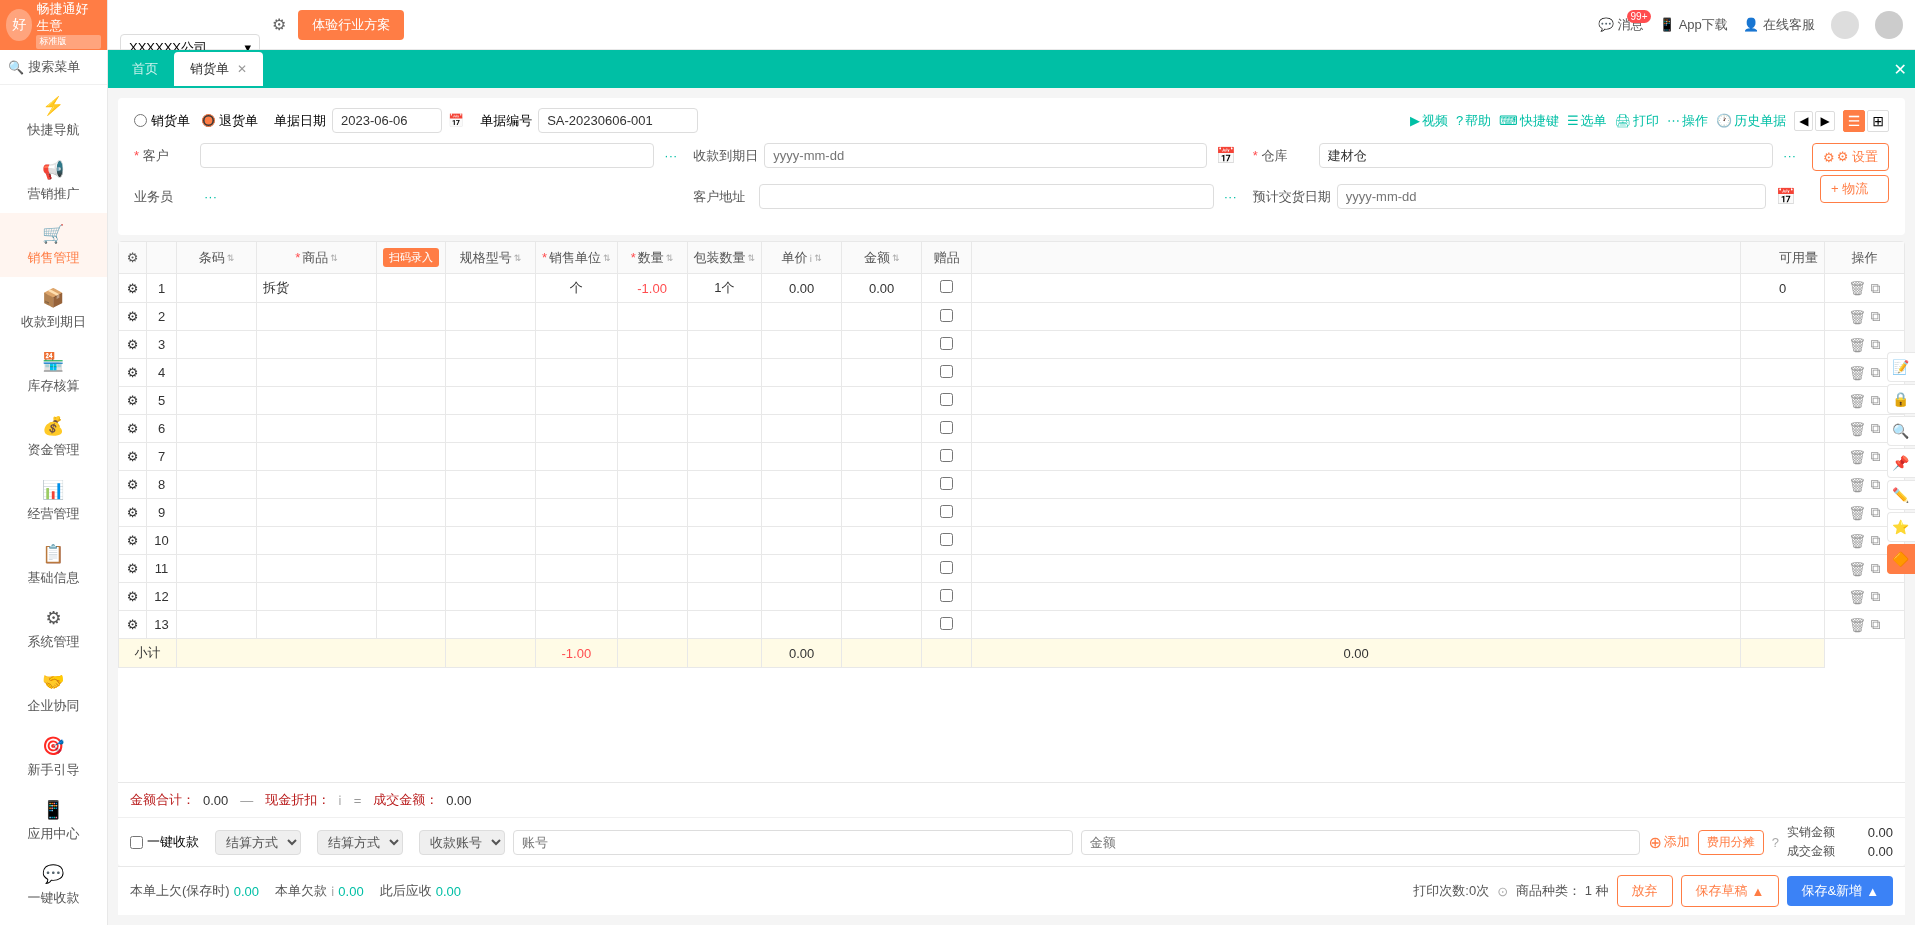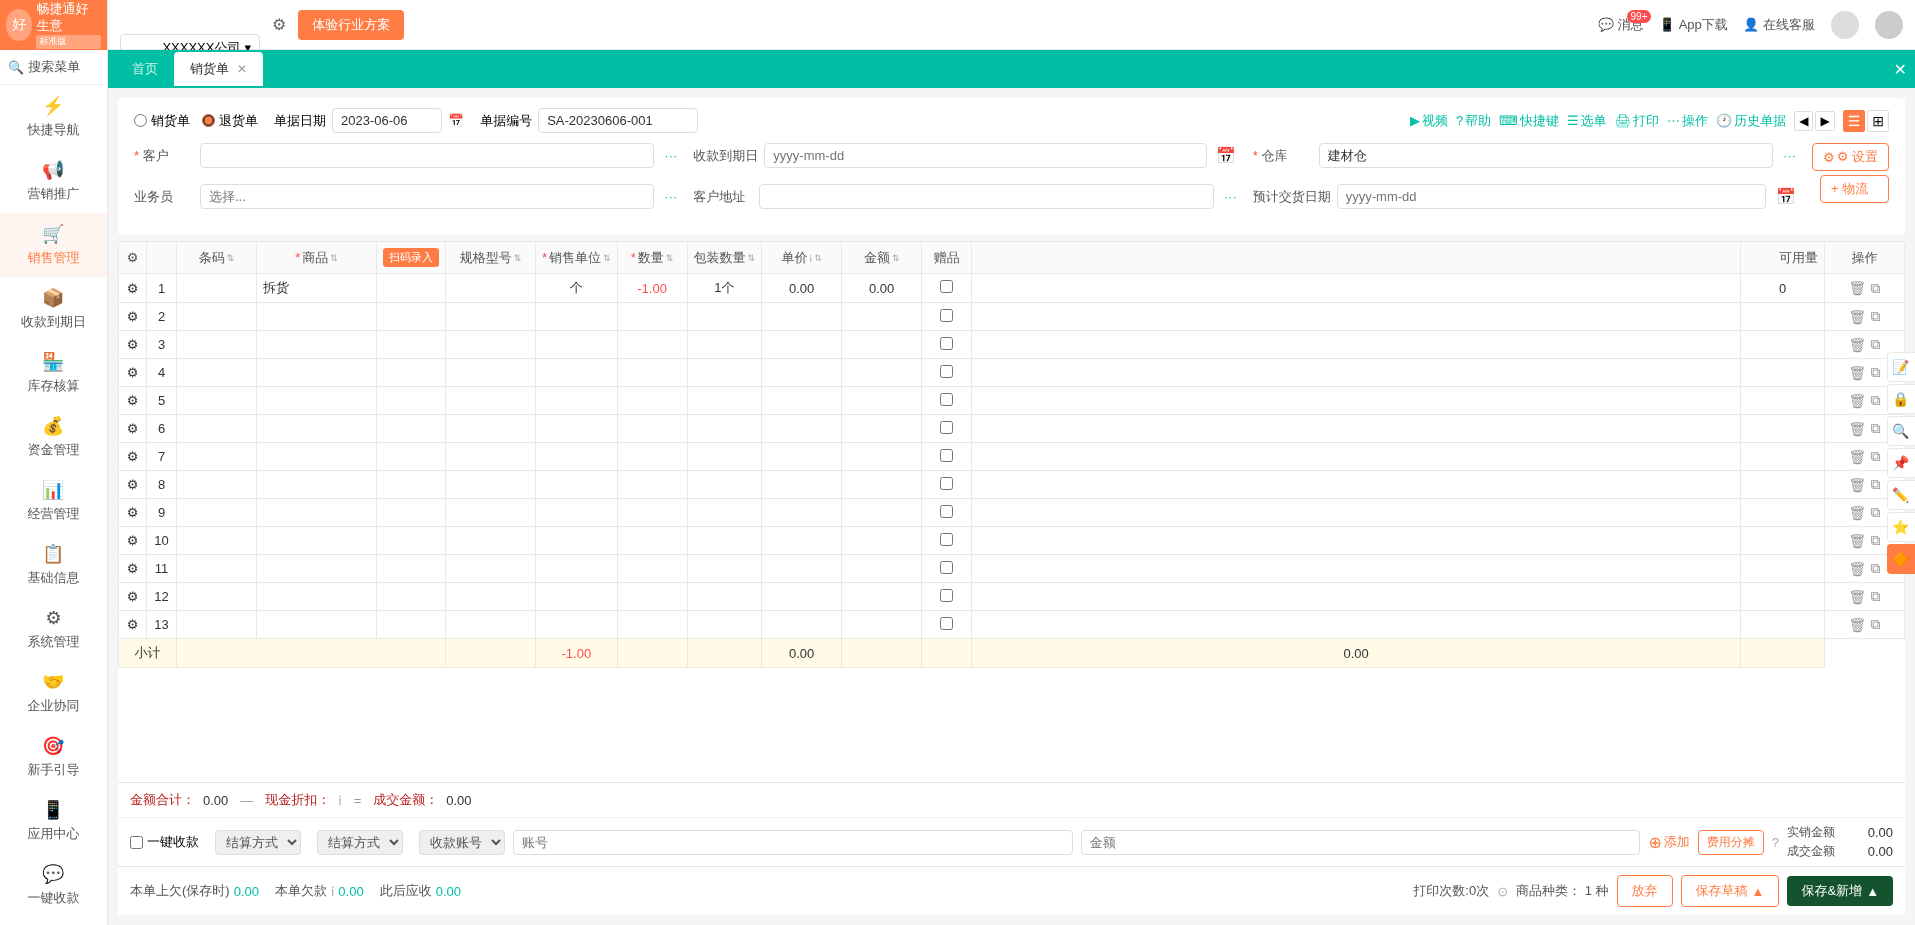--- a/index.html
+++ b/index.html
@@ -14,21 +14,21 @@
     .sidebar-search { display: flex; align-items: center; gap: 4px; padding: 8px 8px; cursor: pointer; color: #555; border-bottom: 1px solid #f0f0f0; }
     .sidebar-item { display: flex; flex-direction: column; align-items: center; padding: 10px 4px; cursor: pointer; color: #555; gap: 4px; font-size: 12px; }
     .sidebar-item.active { background: #fff5f0; color: #ff7d45; }
     .sidebar-item .icon { font-size: 18px; }
 
     
     .main { flex: 1; display: flex; flex-direction: column; overflow: hidden; }
 
     
     .topbar { height: 50px; background: white; display: flex; align-items: center; padding: 0 12px; border-bottom: 1px solid #e8e8e8; gap: 8px; }
-    .company-select { display: flex; align-items: center; gap: 4px; border: 1px solid #ddd; border-radius: 4px; padding: 4px 8px; cursor: pointer; min-width: 140px; justify-content: flex-end; margin-top: 46px; }
+    .company-select { display: flex; align-items: center; gap: 4px; border: 1px solid #ddd; border-radius: 4px; padding: 4px 8px; cursor: pointer; min-width: 140px; justify-content: space-between; margin-top: 46px; }
     .gear-btn { border: none; background: none; cursor: pointer; color: #666; font-size: 16px; padding: 4px; }
     .trial-btn { background: #ff7d45; color: white; border: none; border-radius: 4px; padding: 6px 14px; cursor: pointer; font-size: 13px; }
     .topbar-right { margin-left: auto; display: flex; align-items: center; gap: 16px; color: #555; }
     .topbar-right .icon-badge { position: relative; cursor: pointer; }
     .badge { position: absolute; top: -6px; right: -8px; background: #ff4d4f; color: white; font-size: 10px; border-radius: 8px; padding: 1px 4px; }
     .topbar-right span { cursor: pointer; display: flex; align-items: center; gap: 3px; }
     .avatar { width: 28px; height: 28px; border-radius: 50%; background: #ddd; }
 
     
     .tabbar { background: #00bfa5; display: flex; align-items: center; height: 38px; padding: 0 8px; gap: 0; }
@@ -116,21 +116,21 @@
     .summary-row { display: flex; align-items: center; gap: 8px; }
     .summary-label { color: #555; font-size: 12px; }
     .summary-value { color: #333; font-weight: 500; min-width: 50px; text-align: right; }
 
     
     .footer-bar { background: white; border-top: 1px solid #e8e8e8; padding: 8px 12px; display: flex; align-items: center; gap: 16px; }
     .footer-item { display: flex; align-items: center; gap: 4px; color: #555; }
     .footer-link { color: #00bfa5; cursor: pointer; }
     .footer-right { margin-left: auto; display: flex; align-items: center; gap: 8px; }
     .footer-btn { border: 1px solid #ff7d45; color: #ff7d45; border-radius: 4px; padding: 6px 14px; cursor: pointer; background: white; font-size: 13px; }
-    .footer-btn-primary { background: #14532d; color: white; border: none; border-radius: 4px; padding: 6px 14px; cursor: pointer; font-size: 13px; display: flex; align-items: center; gap: 4px; }
+    .footer-btn-primary { background: #3b82f6; color: white; border: none; border-radius: 4px; padding: 6px 14px; cursor: pointer; font-size: 13px; display: flex; align-items: center; gap: 4px; }
     .footer-btn-save { border: 1px solid #ff7d45; color: #ff7d45; border-radius: 4px; padding: 6px 14px; cursor: pointer; background: white; font-size: 13px; display: flex; align-items: center; gap: 4px; }
     .product-count { color: #555; }
 
     
     .right-float { position: fixed; right: 0; top: 50%; transform: translateY(-50%); display: flex; flex-direction: column; gap: 2px; z-index: 100; }
     .float-btn { width: 28px; background: white; border: 1px solid #e8e8e8; border-right: none; padding: 6px 4px; cursor: pointer; display: flex; align-items: center; justify-content: center; font-size: 14px; color: #666; border-radius: 4px 0 0 4px; }
     .float-btn.orange { background: #ff7d45; color: white; border-color: #ff7d45; }
     .col-info { color: #aaa; font-size: 10px; cursor: pointer; }
   </style>
 </head>
@@ -327,21 +327,20 @@
             <div class="form-group" style="margin-left:16px;">
               <span class="form-label required">仓库</span>
               <input class="form-input" value="建材仓" style="flex: 1 1 0%;">
               <span class="form-dots">···</span>
             </div>
           </div>
 
           <div class="form-row">
             <div class="form-group">
               <span class="form-label">业务员</span>
-              <input class="form-input" placeholder="选择..." style="flex: 1 1 0%;">
               <span class="form-dots">···</span>
             </div>
             <div class="form-group" style="margin-left:16px;">
               <span class="form-label">客户地址</span>
               <input class="form-input" style="flex: 1 1 0%;">
               <span class="form-dots">···</span>
             </div>
             <div class="form-group" style="margin-left:16px;">
               <span class="form-label">预计交货日期</span>
               <input class="form-input" placeholder="yyyy-mm-dd" style="flex: 1 1 0%;">

